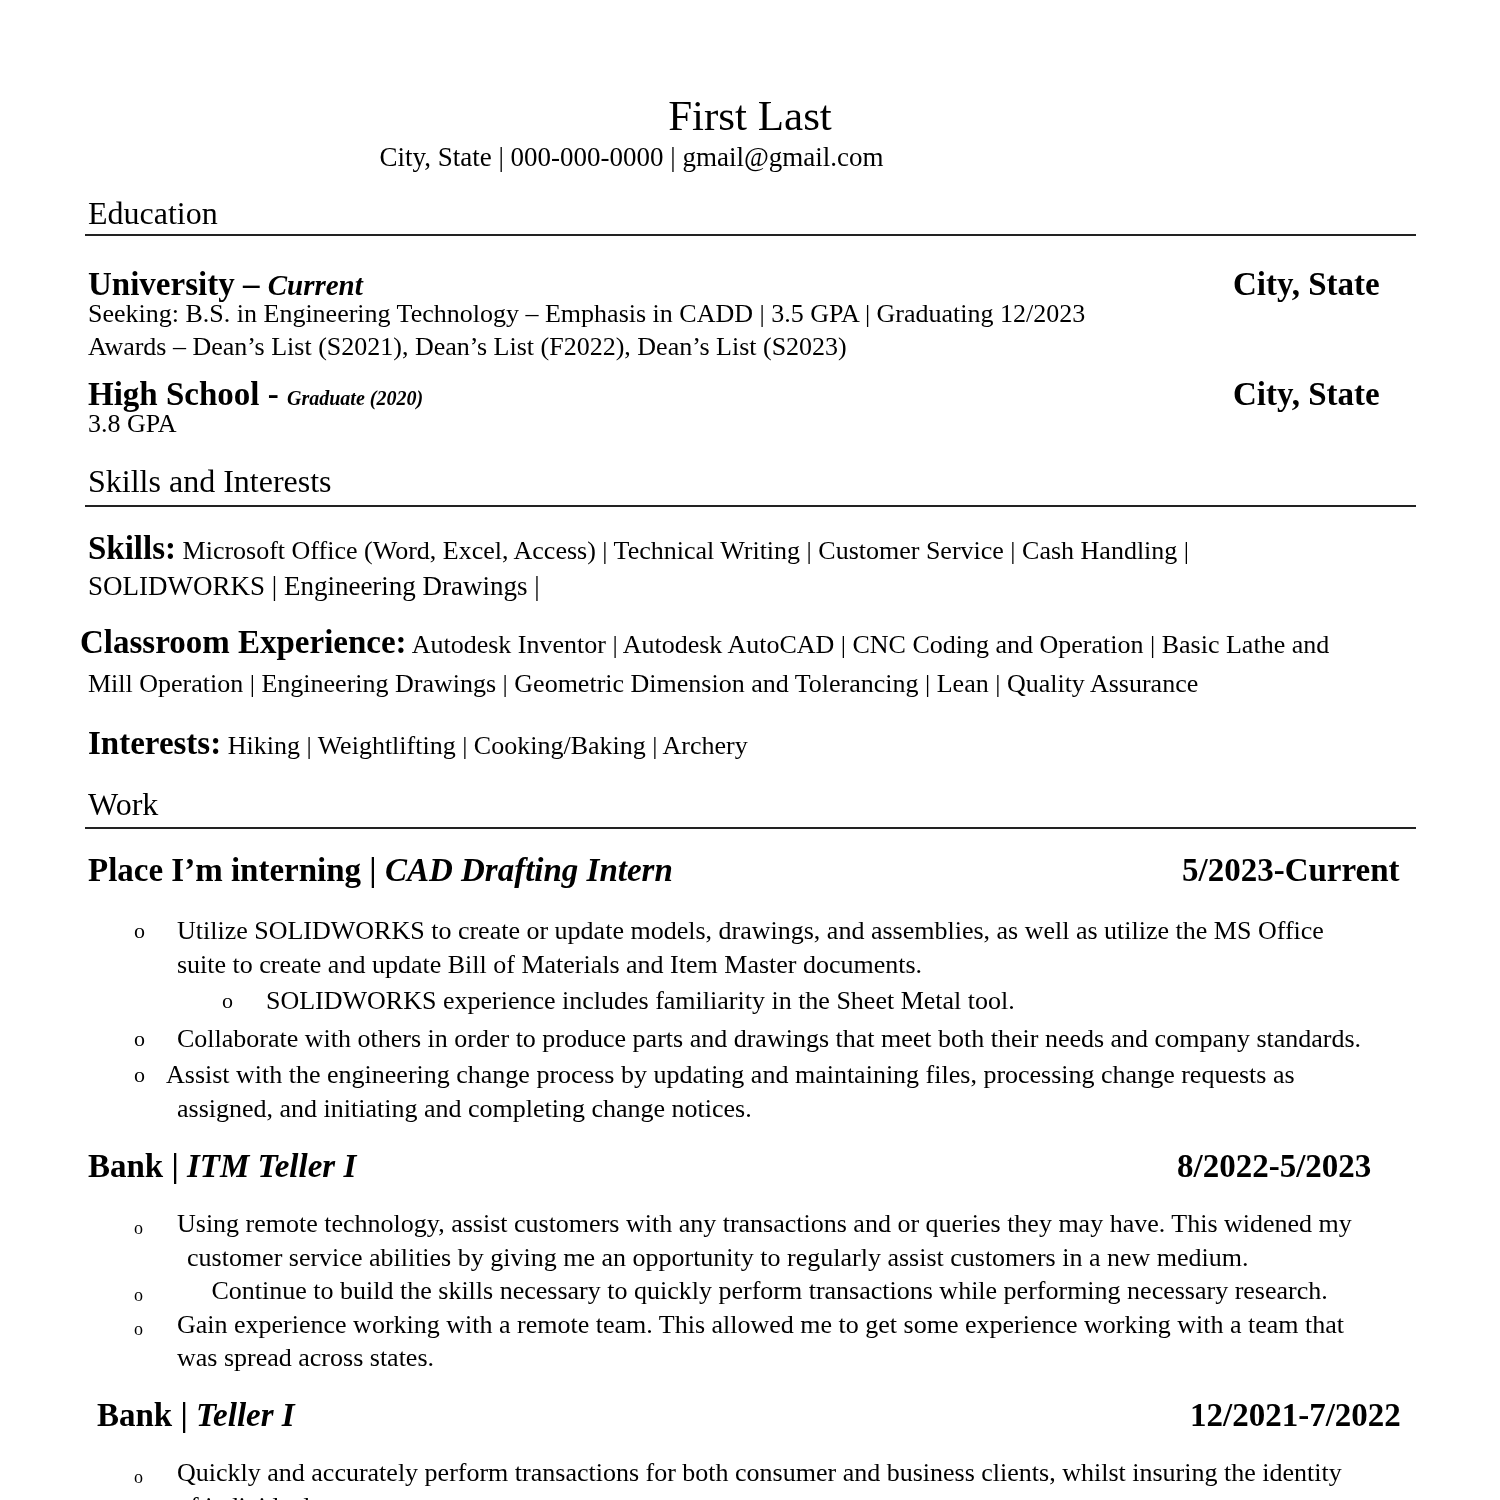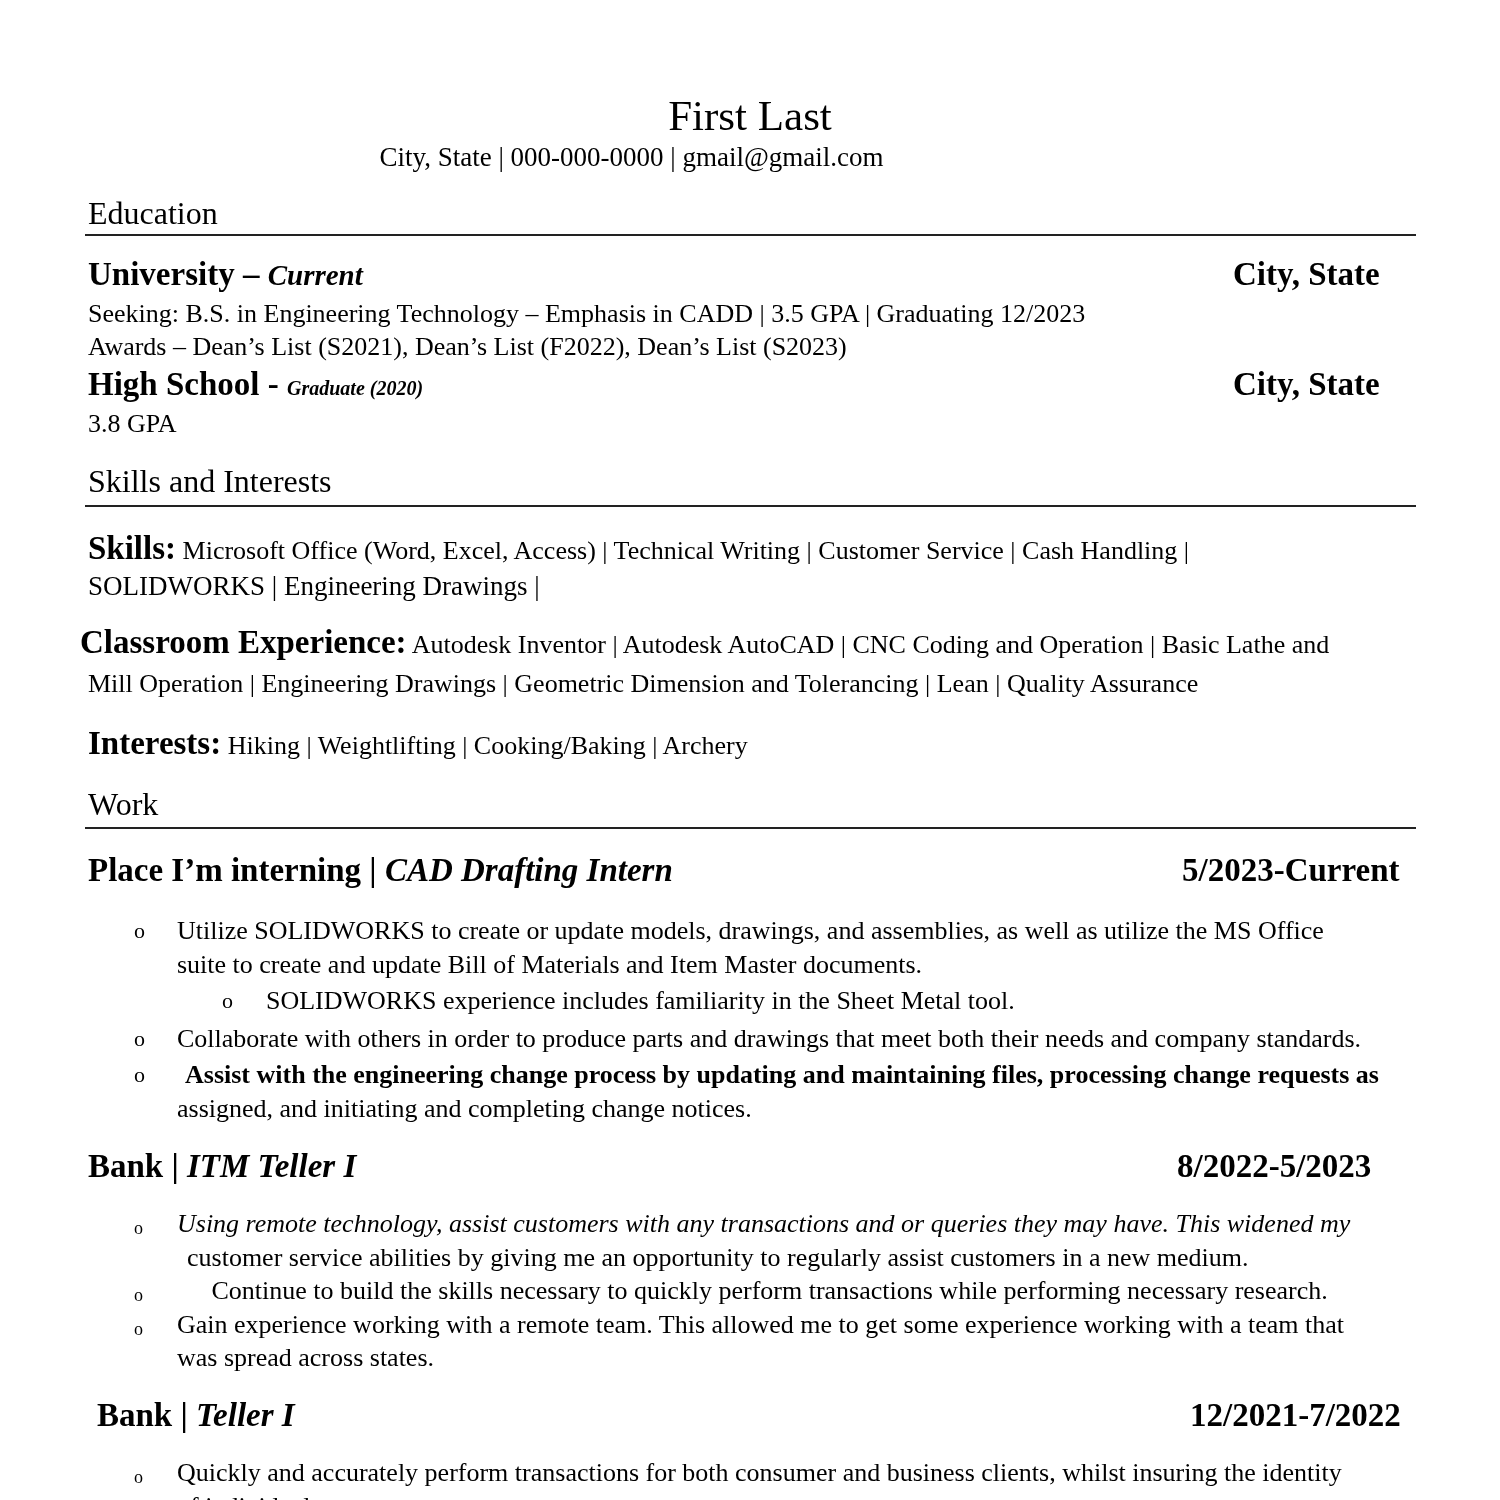--- a/index.html
+++ b/index.html
@@ -4,21 +4,21 @@
 <style>
   html, body { margin:0; padding:0; background:#ffffff; }
   body { width:1500px; height:1500px; overflow:hidden; position:relative;
          font-family:"Liberation Serif", "DejaVu Serif", serif; color:#000; }
   .abs { position:absolute; white-space:nowrap; }
   .name { top:92px; left:0; width:1500px; text-align:center; font-size:43px; line-height:48px; }
   .contact { top:141px; left:0; width:1263px; text-align:center; font-size:27px; line-height:32px; }
   .sec { left:88px; font-size:32px; line-height:36px; }
   .rule { position:absolute; left:85px; width:1331px; height:0; border-top:2px solid #222; }
   .i { font-style:italic; }
-  .head { font-size:33px; line-height:34px; font-weight:bold; }
+  .head { font-size:33px; line-height:54px; font-weight:bold; }
   .body { font-size:26px; line-height:32px; }
   .lbl { font-size:33px; font-weight:bold; }
   .jobh { font-size:33px; line-height:40px; font-weight:bold; }
   .bullet-row { position:absolute; font-size:26px; line-height:34px; }
   .bul { position:absolute; font-size:22px; }
   .txt { position:absolute; white-space:nowrap; }
 </style>
 </head>
 <body>
 
@@ -76,34 +76,34 @@
 <div class="bullet-row" style="top:984px; left:0;">
   <span class="bul" style="left:222px;">o</span>
   <span class="txt" style="left:266px;">SOLIDWORKS experience includes familiarity in the Sheet Metal tool.</span>
 </div>
 <div class="bullet-row" style="top:1022px; left:0;">
   <span class="bul" style="left:134px;">o</span>
   <span class="txt" style="left:177px;">Collaborate with others in order to produce parts and drawings that meet both their needs and company standards.</span>
 </div>
 <div class="bullet-row" style="top:1058px; left:0;">
   <span class="bul" style="left:134px;">o</span>
-  <span class="txt" style="left:185px;font-weight:bold;">Assist with the engineering change process by updating and maintaining files, processing change requests as</span>
+  <span class="txt" style="left:166px;">Assist with the engineering change process by updating and maintaining files, processing change requests as</span>
 </div>
 <div class="bullet-row" style="top:1092px; left:0;">
   <span class="txt" style="left:177px;">assigned, and initiating and completing change notices.</span>
 </div>
 
 <div class="abs jobh" style="top:1146px; left:88px;">
   <span>Bank | </span><span class="i">ITM Teller I</span>
 </div>
 <div class="abs jobh" style="top:1146px; left:1177px;">8/2022-5/2023</div>
 
 <div class="bullet-row" style="top:1207px; left:0;">
   <span class="bul" style="left:134px; font-size:18px; top:4px;">o</span>
-  <span class="txt" style="left:177px;font-style:italic;">Using remote technology, assist customers with any transactions and or queries they may have. This widened my</span>
+  <span class="txt" style="left:177px;">Using remote technology, assist customers with any transactions and or queries they may have. This widened my</span>
 </div>
 <div class="bullet-row" style="top:1241px; left:0;">
   <span class="txt" style="left:187px;">customer service abilities by giving me an opportunity to regularly assist customers in a new medium.</span>
 </div>
 <div class="bullet-row" style="top:1274px; left:0;">
   <span class="bul" style="left:134px; font-size:18px; top:4px;">o</span>
   <span class="txt" style="left:177px; white-space:pre;margin-left:28px;"> Continue to build the skills necessary to quickly perform transactions while performing necessary research.</span>
 </div>
 <div class="bullet-row" style="top:1308px; left:0;">
   <span class="bul" style="left:134px; font-size:18px; top:4px;">o</span>

